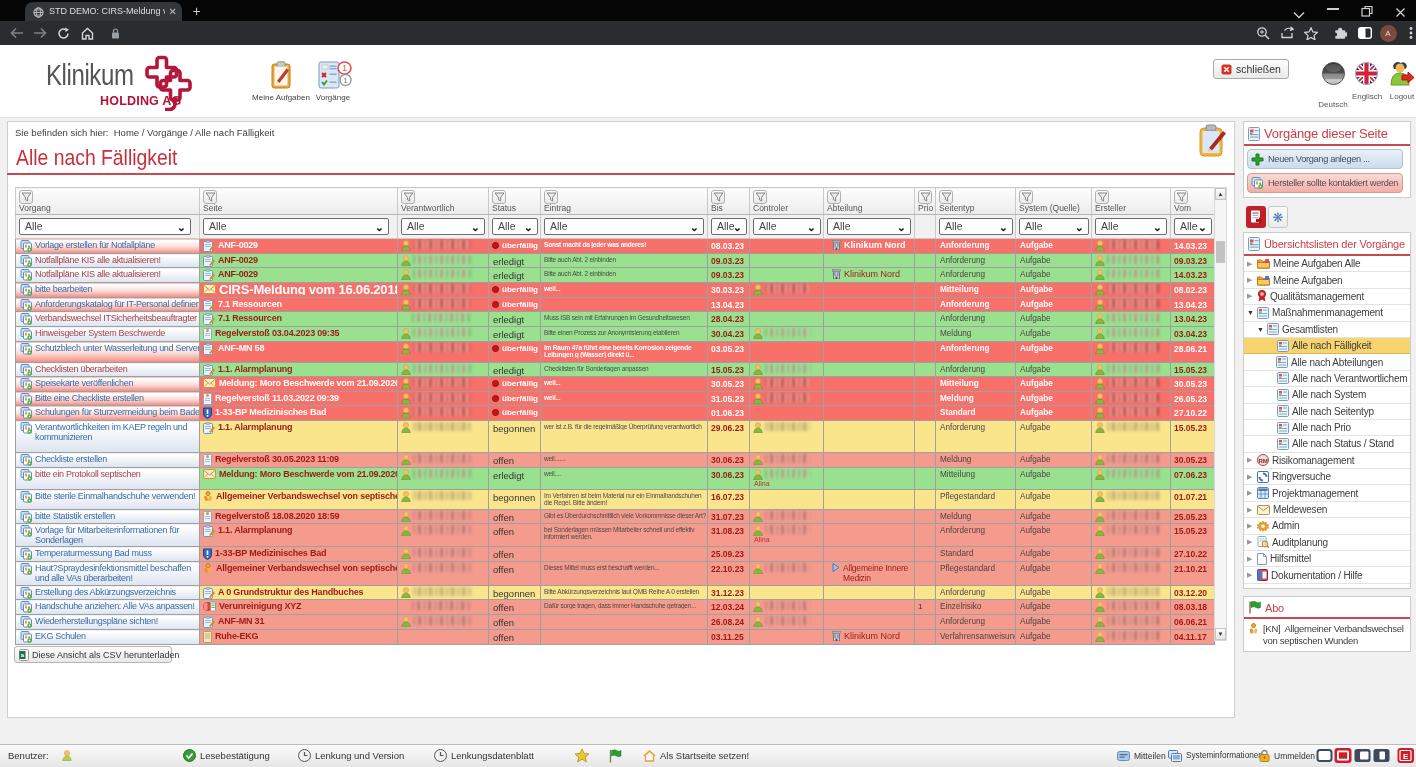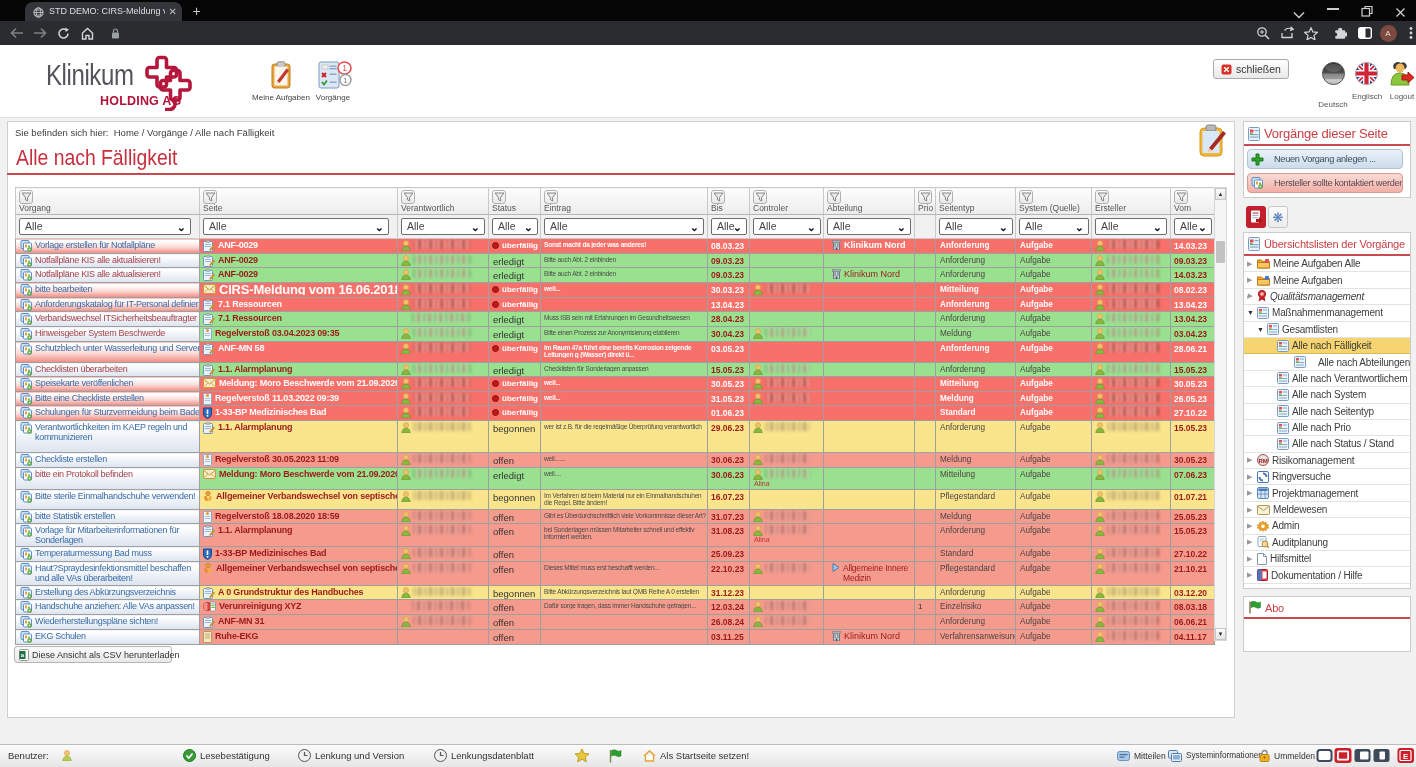--- a/index.html
+++ b/index.html
@@ -52,21 +52,21 @@
 .pcell{display:flex;gap:2px;align-items:flex-start;padding:1px 0 0 3px}
 
 #vsb{left:1214px;top:187px;width:13px;height:454px;background:#f5f5f5;border:1px solid #d8d8d8}
 .sbtn{position:absolute;left:0;width:11px;height:12px;background:linear-gradient(#fcfcfc,#e4e4e4);border:1px solid #c6c6c6;display:flex;align-items:center;justify-content:center;font-size:6px;color:#333}
 #sthumb{position:absolute;left:1px;top:53px;width:9px;height:22px;background:#c2c2c2;border-radius:1px}
 
 #csvbtn{left:14px;top:646px;width:158px;height:17px;background:linear-gradient(#fcfcfc,#e8e8e8);border:1px solid #b5b5b5;border-radius:3px;font-size:9px;color:#333;display:flex;align-items:center;gap:3px;padding-left:4px;white-space:nowrap}
 
 .sbox{position:absolute;left:1243px;width:168px;background:#fff;border:1px solid #ccc}
 .shead{display:flex;align-items:center;gap:4px;padding:4px 2px 3px 4px;font-size:11px;color:#c93e44;border-bottom:2px solid #c84a50;white-space:nowrap;overflow:hidden;letter-spacing:-0.2px}
-.sbtn1{position:absolute;left:1247px;width:156px;height:20px;border-radius:4px;font-size:9.2px;display:flex;align-items:center;gap:10px;padding-left:3px;white-space:nowrap;overflow:hidden;letter-spacing:-0.3px}
+.sbtn1{position:absolute;left:1247px;width:156px;height:20px;border-radius:4px;font-size:9.2px;display:flex;align-items:center;gap:4px;padding-left:3px;white-space:nowrap;overflow:hidden;letter-spacing:-0.3px}
 .tree{font-size:10px;color:#3d3d3d}
 .titem{display:flex;align-items:center;gap:3px;height:16.4px;border-bottom:1px solid #e3e3e3;padding-left:3px;white-space:nowrap;overflow:hidden;letter-spacing:-0.2px}
 .tarrow{width:7px;font-size:7px;color:#9a9a9a;flex:none}
 .tarrowd{width:7px;font-size:7px;color:#333;flex:none}
 
 #foot{left:0;top:744px;width:1416px;height:23px;background:linear-gradient(#fbfbfb,#e6e6e6);border-top:1px solid #bcbcbc;font-size:9.5px;color:#333}
 .fitem{position:absolute;top:744px;height:23px;display:flex;align-items:center;gap:4px;font-size:9.5px;color:#333}
 </style></head><body>
 <div id="tabstrip" class="abs"></div>
 <div id="tab" class="abs">
@@ -1542,21 +1542,21 @@
               <svg width="13" height="12" viewBox="0 0 13 12" style="">
                 <rect x="1" y="0.5" width="8" height="8" rx="1" fill="#cfe0f2" stroke="#5b8fc9"></rect>
                 <rect x="3.5" y="3" width="8" height="8" rx="1" fill="#fff" stroke="#5b8fc9"></rect>
                 <rect x="5" y="4.5" width="2" height="3" fill="#e8a33d"></rect>
                 <rect x="8" y="5.5" width="2" height="2" fill="#7ab648"></rect>
                 <circle cx="9.5" cy="9.5" r="2.2" fill="#62aa3e"></circle>
                 <rect x="8.7" y="9.1" width="1.6" height="0.8" fill="#fff"></rect>
                 <rect x="9.1" y="8.7" width="0.8" height="1.6" fill="#fff"></rect>
               </svg>
             </span>
-            <span>bitte ein Protokoll befinden</span>
+            <span>bitte ein Protokoll septischen</span>
           </div>
         </td>
         <td class="cg">
           <div class="stext dr">
             <span style="flex:none">
               <svg width="13" height="10" viewBox="0 0 13 10" style="">
                 <rect x="0.5" y="0.5" width="12" height="9" rx="1" fill="#f8e9c8" stroke="#c89a3a"></rect>
                 <path d="M0.5 1 L6.5 6 L12.5 1" fill="none" stroke="#c89a3a"></path>
                 <path d="M0.5 9 L5 5 M12.5 9 L8 5" stroke="#d8b060" fill="none"></path>
               </svg>
@@ -2397,21 +2397,21 @@
       </div>
       <div class="titem" style="padding-left:3px;">
         <span class="tarrow">▶</span>
         <svg width="13" height="11" viewBox="0 0 13 11" style="">
           <path d="M0.5 2 h4 l1.5 1.5 h6.5 v6.5 h-12 Z" fill="#f0a830" stroke="#c07818"></path>
           <path d="M0.5 4.5 h12 v5.5 h-12 Z" fill="#f8c860" stroke="#c07818"></path>
           <rect x="8" y="1" width="4" height="4" fill="#4a78c8" rx="0.5"></rect>
         </svg>
         <span>Meine Aufgaben</span>
       </div>
-      <div class="titem" style="padding-left:3px;font-style:italic;">
+      <div class="titem" style="padding-left:3px;">
         <span class="tarrow">▶</span>
         <svg width="10" height="12" viewBox="0 0 10 12" style="">
           <circle cx="5" cy="4" r="3.6" fill="#d83030" stroke="#a01818"></circle>
           <circle cx="5" cy="4" r="1.8" fill="#f0c0c0"></circle>
           <path d="M2.5 7 L1.5 11.5 L5 9.5 L8.5 11.5 L7.5 7" fill="#c02020"></path>
         </svg>
         <span>Qualitätsmanagement</span>
       </div>
       <div class="titem" style="padding-left:3px;">
         <span class="tarrowd">▼</span>
@@ -2442,21 +2442,21 @@
         <svg width="12" height="12" viewBox="0 0 12 12" style="">
           <rect x="0.5" y="0.5" width="11" height="11" rx="1" fill="#eaf2fb" stroke="#7a9cc0"></rect>
           <rect x="2" y="2" width="3" height="2.5" fill="#e05050"></rect>
           <rect x="6" y="2.5" width="4" height="1" fill="#88a8c8"></rect>
           <rect x="2" y="6" width="8" height="1" fill="#88a8c8"></rect>
           <rect x="2" y="8.5" width="8" height="1" fill="#88a8c8"></rect>
           <rect x="2" y="5.2" width="2.5" height="1.8" fill="#6ab04c"></rect>
         </svg>
         <span>Alle nach Fälligkeit</span>
       </div>
-      <div class="titem" style="padding-left:30px;justify-content:space-between;">
+      <div class="titem" style="padding-left:22px;">
         <span class="tarrow"></span>
         <svg width="12" height="12" viewBox="0 0 12 12" style="">
           <rect x="0.5" y="0.5" width="11" height="11" rx="1" fill="#eaf2fb" stroke="#7a9cc0"></rect>
           <rect x="2" y="2" width="3" height="2.5" fill="#e05050"></rect>
           <rect x="6" y="2.5" width="4" height="1" fill="#88a8c8"></rect>
           <rect x="2" y="6" width="8" height="1" fill="#88a8c8"></rect>
           <rect x="2" y="8.5" width="8" height="1" fill="#88a8c8"></rect>
           <rect x="2" y="5.2" width="2.5" height="1.8" fill="#6ab04c"></rect>
         </svg>
         <span>Alle nach Abteilungen</span>
@@ -2594,20 +2594,28 @@
     </div>
   </div>
 <div class="sbox" style="top:596px;height:56px">
     <div class="shead">
       <svg width="13" height="13" viewBox="0 0 13 13" style="">
         <path d="M2 0.5 V12.5" stroke="#8a6a4a" stroke-width="1.4"></path>
         <path d="M3 1 Q6 -0.5 8 1 Q10 2.5 12.5 1 V6.5 Q10 8 8 6.5 Q6 5 3 6.5 Z" fill="#2e9e2e" stroke="#1a7a1a" stroke-width="0.5"></path>
       </svg>
       <span>Abo</span>
     </div>
+    <div style="display:flex;gap:4px;padding:4px 2px 0 4px;font-size:10px;color:#3d3d3d;line-height:12px">
+      <span style="flex:none"><svg width="11" height="13" viewBox="0 0 11 13" style="">
+          <circle cx="5.5" cy="2.5" r="2" fill="#f0a830" stroke="#c08020"></circle>
+          <rect x="2" y="5.5" width="3" height="5" rx="1.2" fill="#e8912a" transform="rotate(-15 3.5 8)"></rect>
+          <rect x="6" y="5.5" width="3" height="5" rx="1.2" fill="#f2c050" transform="rotate(15 7.5 8)"></rect>
+        </svg></span>
+      <span style="font-size:9.5px;letter-spacing:-0.3px;line-height:11.5px">[KN]&nbsp; Allgemeiner Verbandswechsel<br>von septischen Wunden</span>
+    </div>
   </div>
 <div id="foot" class="abs"></div>
 <div class="fitem" style="left:8px">
     <span>Benutzer:</span>
   </div>
 <div class="fitem" style="left:62px">
     <svg width="10" height="11" viewBox="0 0 10 11" style="">
       <circle cx="5" cy="3.2" r="2.6" fill="#f2c268" stroke="#c89a40" stroke-width="0.5"></circle>
       <path d="M0.8 11 Q0.8 6.2 5 6.2 Q9.2 6.2 9.2 11 Z" fill="#b8cc50" stroke="#88a030" stroke-width="0.5"></path>
     </svg>

